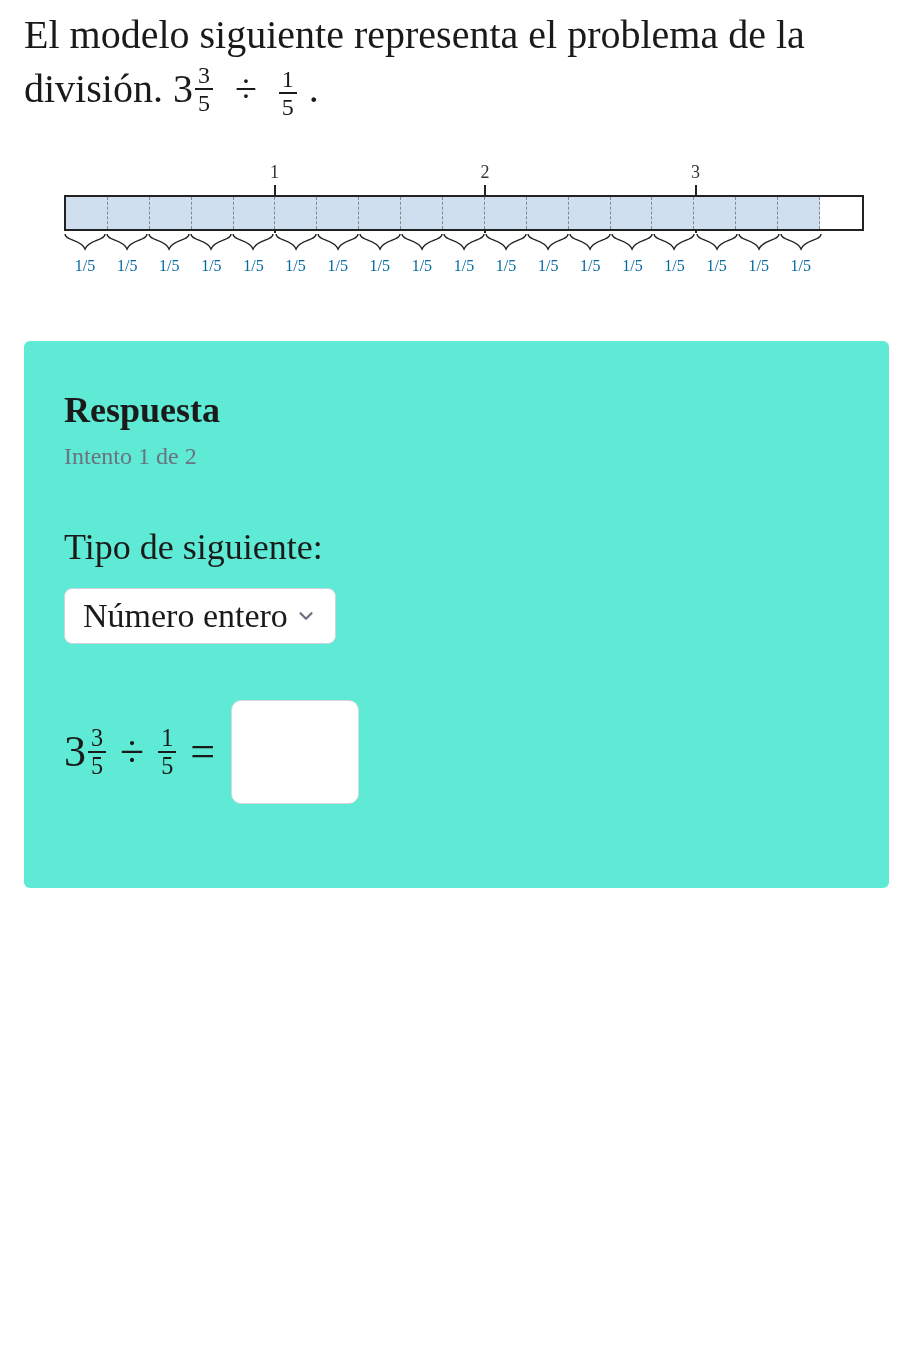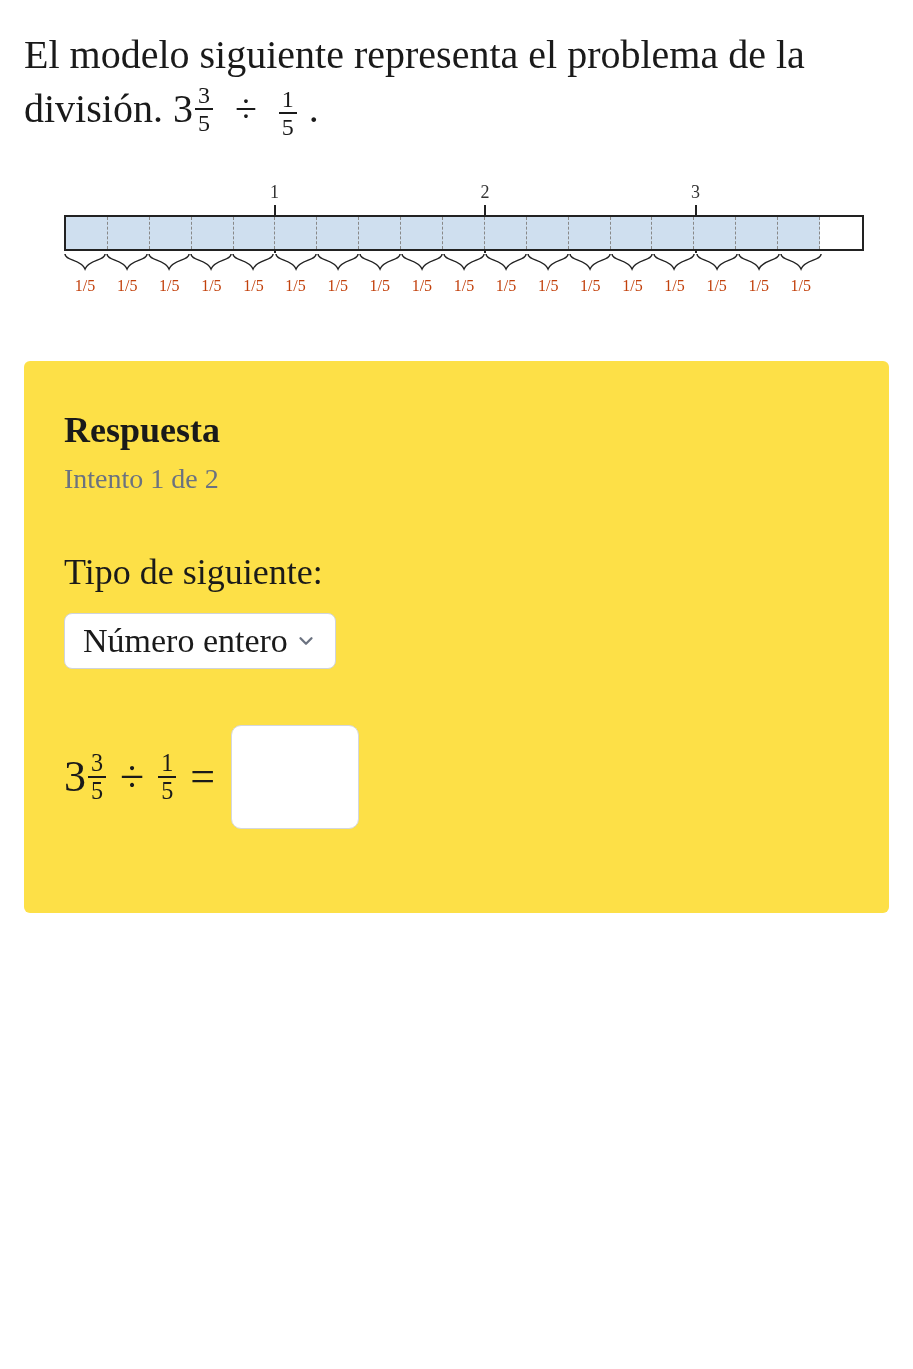--- a/index.html
+++ b/index.html
@@ -2,21 +2,21 @@
 <html><head>
   <meta charset="utf-8">
   <style>
     * { box-sizing: border-box; margin: 0; padding: 0; }
     body {
       font-family: Georgia, 'Times New Roman', serif;
       width: 913px;
       background: #fff;
       color: #1a1a1a;
     }
-    .container { padding: 28px 24px 40px 24px; }
+    .container { padding: 8px 24px 40px 24px; }
     .question-text {
       font-size: 40px;
       line-height: 1.35;
       color: #1a1a1a;
       margin-bottom: 48px;
     }
     .math-inline { white-space: nowrap; }
     .mixed { display: inline-flex; align-items: center; }
     .mixed .whole { font-size: 1em; }
     .frac {
@@ -87,39 +87,39 @@
     .brace svg { width: 100%; height: 100%; display: block; }
     .nl-labels {
       position: relative;
       height: 24px;
       margin-top: 2px;
     }
     .nl-labels .lab {
       position: absolute;
       transform: translateX(-50%);
       font-size: 16px;
-      color: #c2410c;
+      color: #0369a1;
       white-space: nowrap;
     }
     
     
     .answer-panel {
-      background: #fde047;
+      background: #5eead4;
       border-radius: 6px;
       padding: 48px 40px 56px;
       margin-top: 24px;
     }
     .answer-title {
       font-size: 36px;
       font-weight: bold;
       color: #1a1a1a;
       margin-bottom: 12px;
     }
     .attempt-text {
-      font-size: 28px;
+      font-size: 24px;
       color: #6b7280;
       margin-bottom: 56px;
     }
     .resp-type-label {
       font-size: 36px;
       color: #1a1a1a;
       margin-bottom: 20px;
     }
     .select-wrap {
       display: inline-flex;

